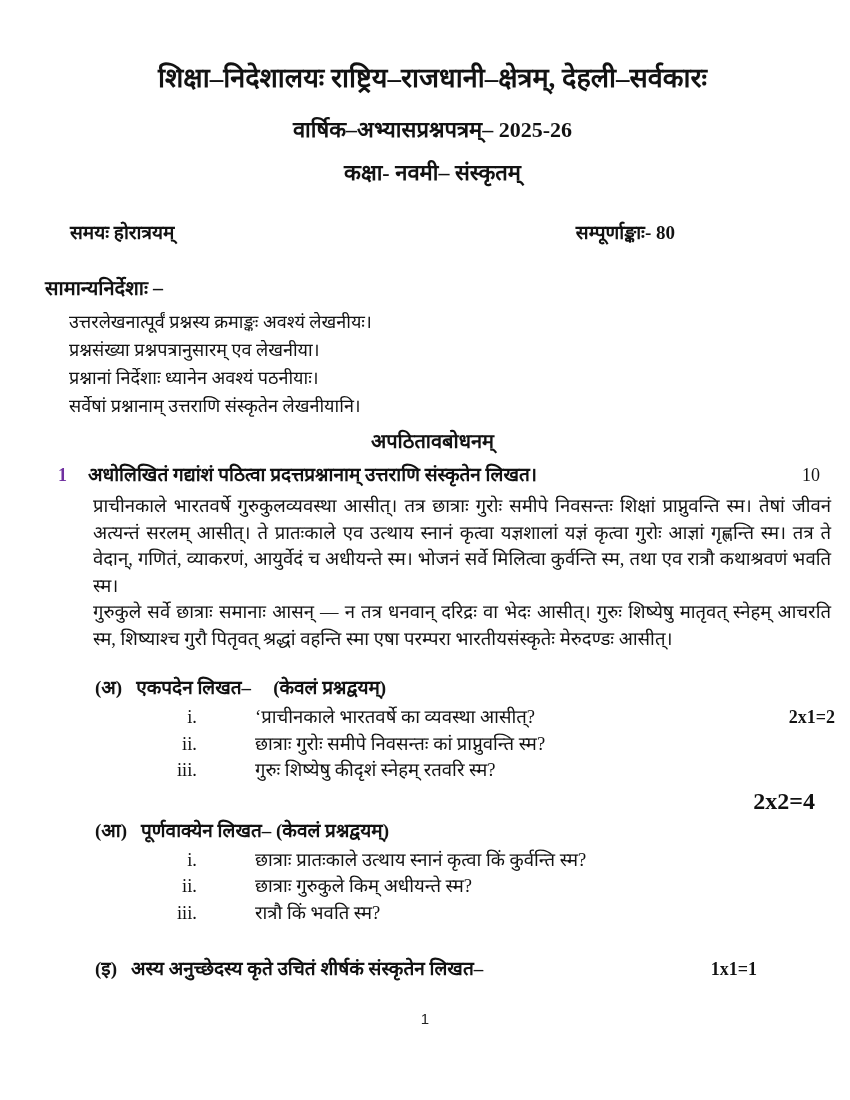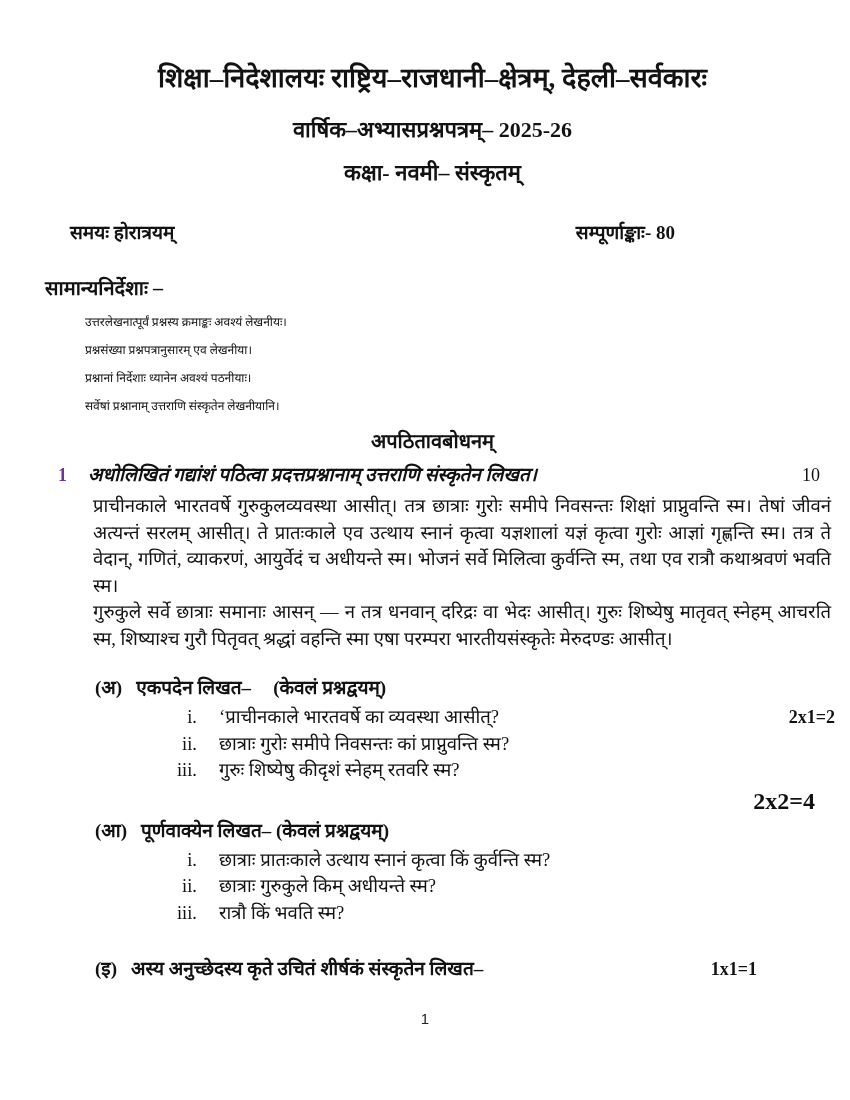--- a/index.html
+++ b/index.html
@@ -22,41 +22,41 @@
   .hdr-line2 { text-align: center; font-weight: bold; font-size: 22px; margin-top: 17px; }
   .hdr-line3 { text-align: center; font-weight: bold; font-size: 22px; margin-top: 13px; }
   
   .meta-row {
     display: flex; justify-content: space-between; align-items: baseline;
     margin-top: 33px; padding-left: 25px; padding-right: 145px;
     font-weight: bold; font-size: 19px;
   }
   
   .gi-heading { margin-top: 29px; font-weight: bold; font-size: 20px; }
-  .gi-list { margin-top: 7px; margin-left: 40px; font-size: 12px; }
+  .gi-list { margin-top: 7px; margin-left: 24px; font-size: 18px; }
   .gi-item { line-height: 28px; }
   
   .section-title { text-align: center; font-weight: bold; font-size: 20px; margin-top: 7px; }
   
   .q-row { display: flex; align-items: baseline; margin-top: 7px; }
   .q-num { color: #7030a0; font-weight: bold; font-size: 18px; margin-left: 13px; width: 30px; flex: 0 0 auto; }
-  .q-text { font-weight: bold; font-size: 19px; flex: 1 1 auto; font-style: italic; }
+  .q-text { font-weight: bold; font-size: 19px; flex: 1 1 auto; }
   .q-marks { font-weight: normal; font-size: 18px; margin-left: 12px; flex: 0 0 auto; }
   
   .passage { margin-top: 6px; margin-left: 48px; width: 738px; font-size: 18.5px; line-height: 26.5px; text-align: justify; }
   
   .sub-block { margin-left: 50px; }
   .sub-a { margin-top: 22px; }
   .sub-head { display: flex; align-items: baseline; font-weight: bold; font-size: 19px; }
   .sub-label { flex: 0 0 auto; margin-right: 14px; }
   .sub-note { margin-left: 22px; }
   .sub-items { margin-top: 4px; }
   .item-row { display: flex; align-items: baseline; line-height: 26.5px; font-size: 18.5px; }
   .item-rn { flex: 0 0 34px; width: 34px; text-align: right; margin-left: 68px; margin-right: 22px; }
-  .item-text { flex: 0 1 auto; }
+  .item-text { flex: 0 1 auto; margin-left: 36px; }
   .item-marks { font-weight: bold; font-size: 18px; margin-left: auto; margin-right: -15px; flex: 0 0 auto; }
   .marks-own-row { text-align: right; font-weight: bold; font-size: 24px; margin-top: 4px; margin-right: 5px; }
   .sub-aa { margin-top: 2px; }
   .sub-i-row { display: flex; align-items: baseline; margin-top: 29px; font-weight: bold; font-size: 19px; }
   .sub-i-marks { font-weight: bold; font-size: 18px; margin-left: auto; margin-right: 63px; flex: 0 0 auto; }
   
   .footer-pg {
     position: absolute; left: 0; top: 1010px; width: 100%;
     text-align: center; font-size: 15px;
     font-family: "Liberation Sans", "DejaVu Sans", sans-serif;

